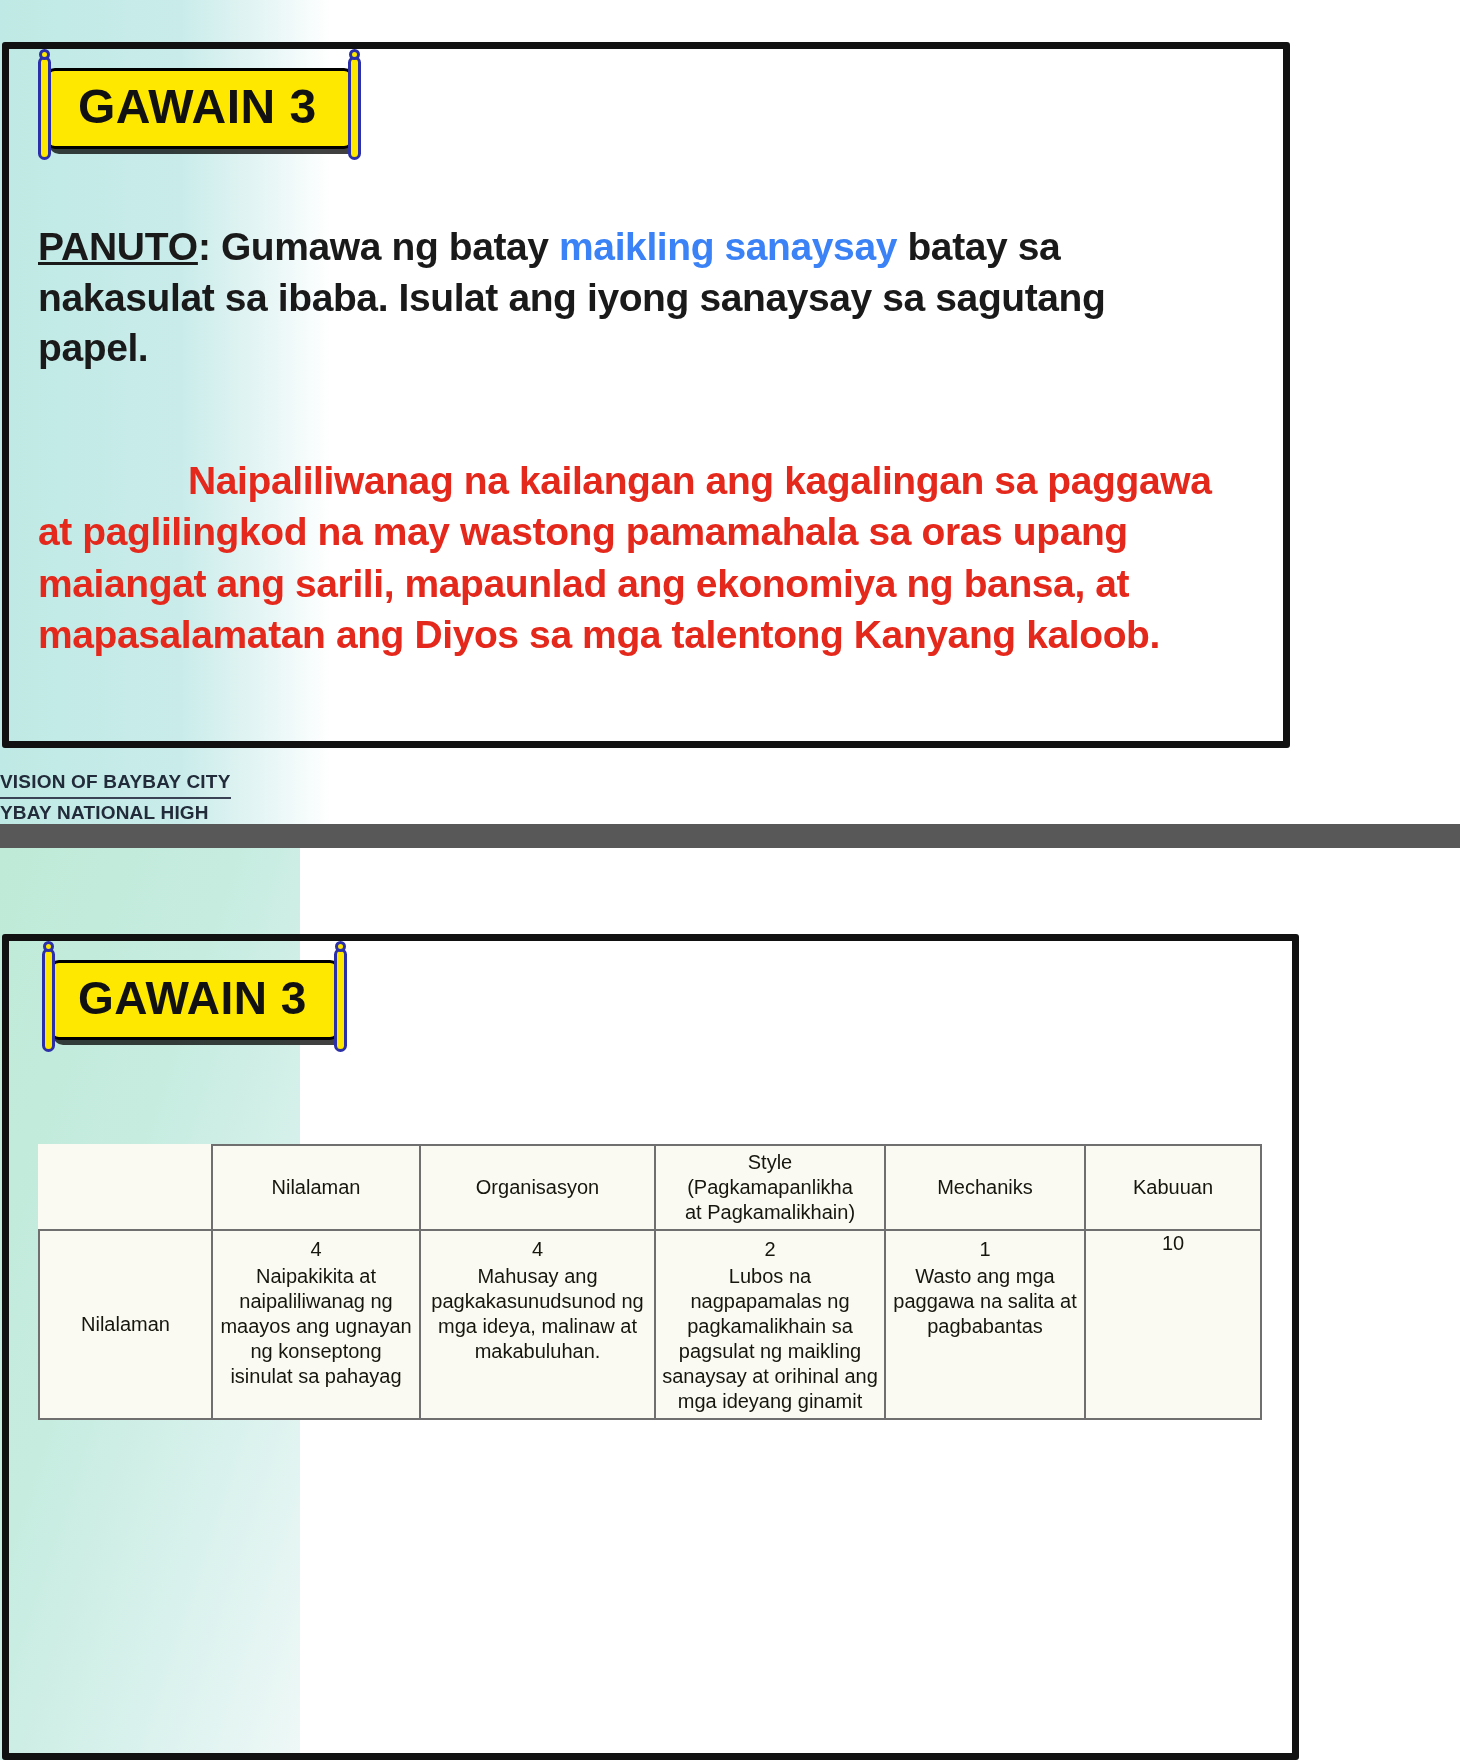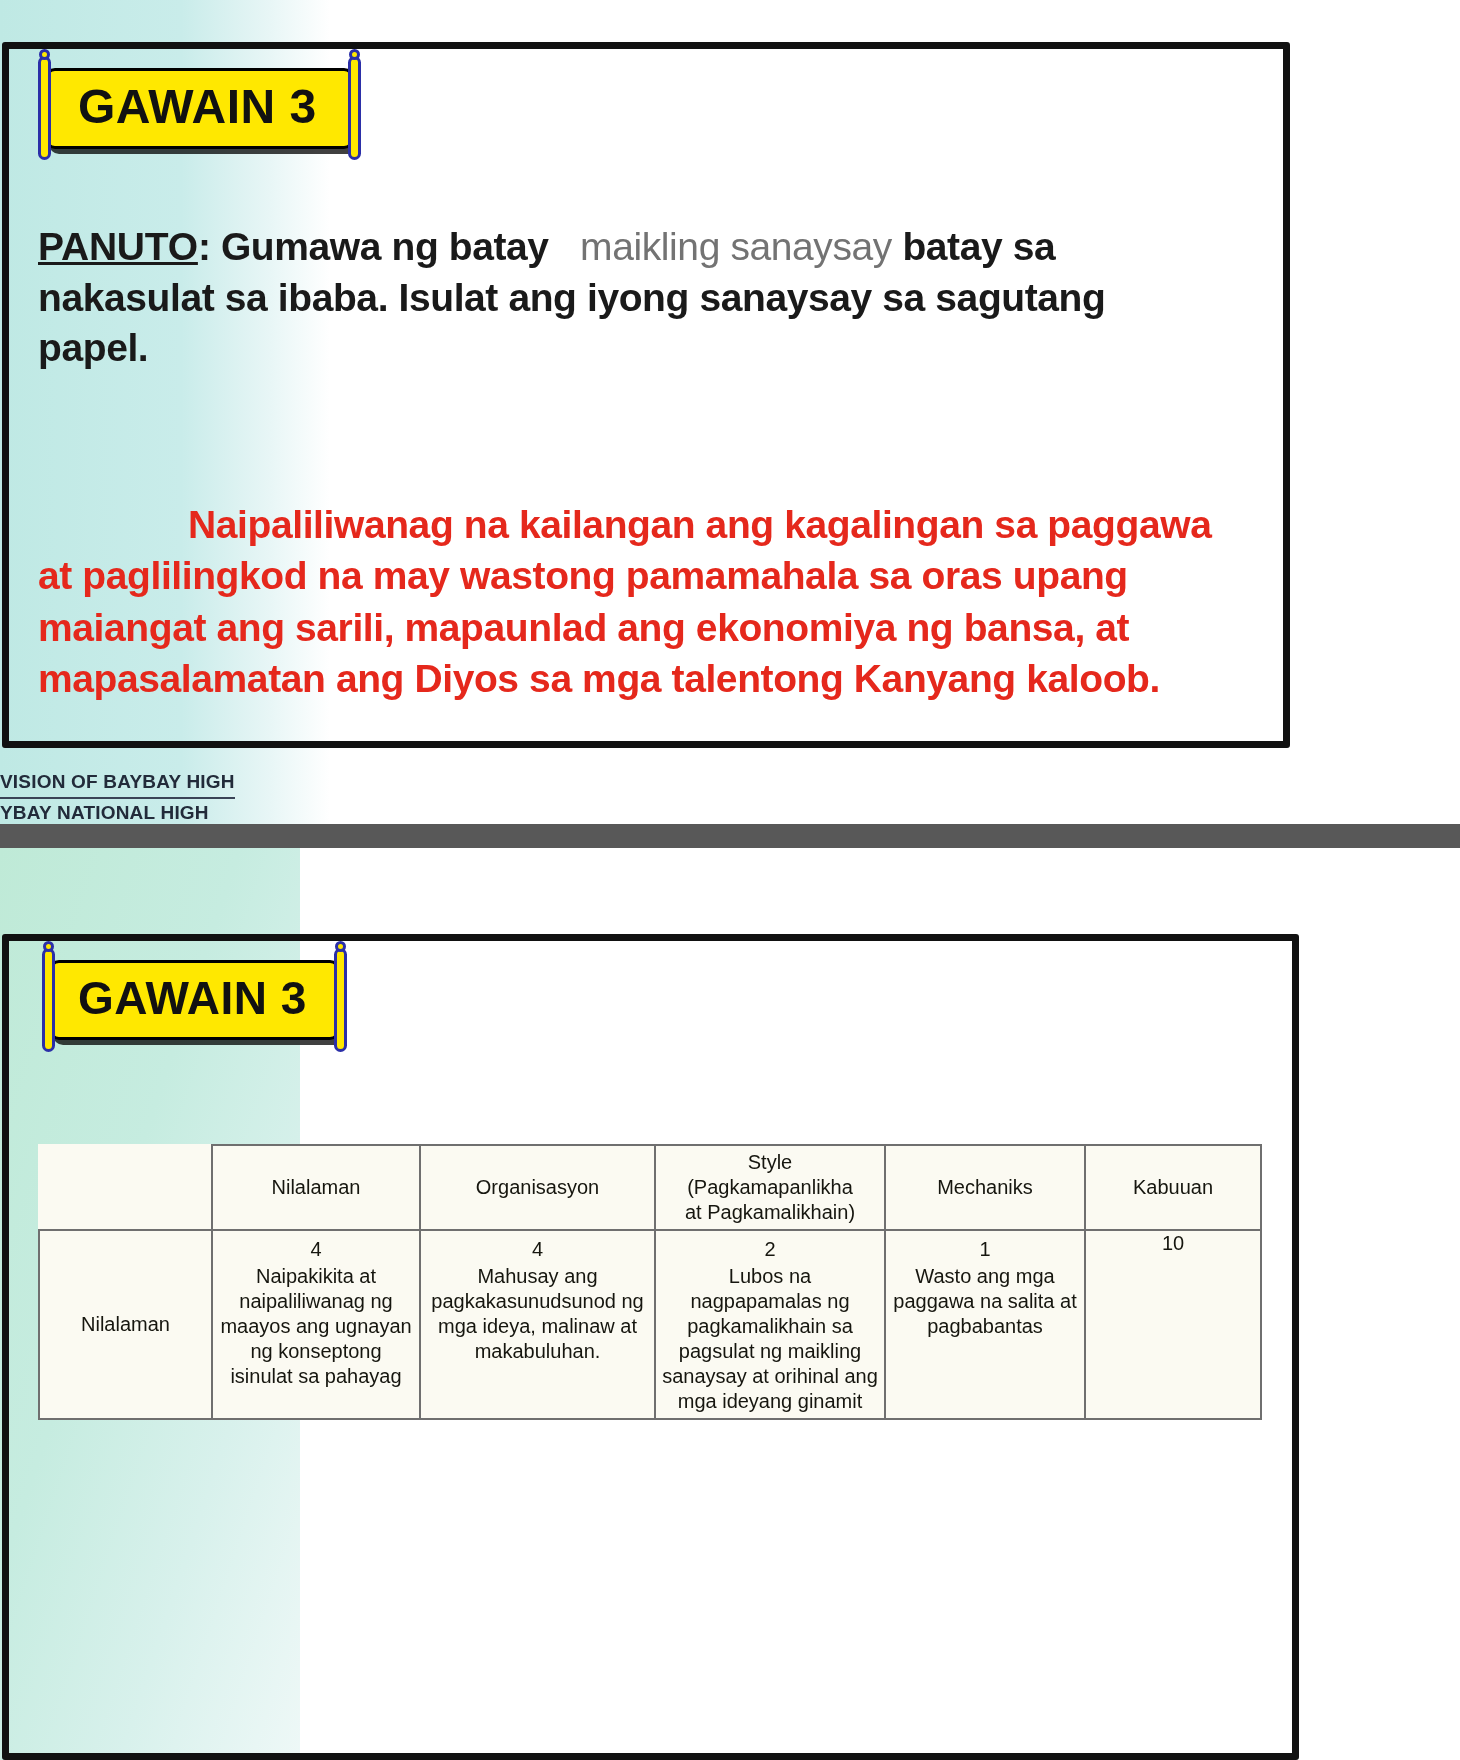--- a/index.html
+++ b/index.html
@@ -104,21 +104,21 @@
   .panuto {
     font-size: 39px;
     font-weight: 600;
     letter-spacing: -0.4px;
   }
   .panuto .lbl {
     font-weight: bold;
     text-decoration: underline;
     letter-spacing: -0.2px;
   }
-  .panuto .hi { color: #737373; font-weight: 400; margin-left: 21px; }
+  .panuto .hi { color: #3b82f6; font-weight: 700; }
 
   .redblock {
     position: absolute;
     font-size: 39px;
     font-weight: bold;
     color: #e5281c;
     line-height: 1.32;
     letter-spacing: -0.4px;
     text-indent: 150px;
   }
@@ -192,24 +192,24 @@
     <div class="plate">
       <span style="font-size:48px;">GAWAIN 3</span>
     </div>
     <div class="rod right"></div>
   </div>
 
   <div class="body-text panuto" style="top:222px; left:38px; width:1180px;">
     <span class="lbl">PANUTO</span><span>: Gumawa ng batay </span><span class="hi">maikling sanaysay</span><span> batay sa nakasulat sa ibaba. Isulat ang iyong sanaysay sa sagutang papel.</span>
   </div>
 
-  <div class="redblock" style="top:455px; left:38px; width:1205px;margin-top:44px;">Naipaliliwanag na kailangan ang kagalingan sa paggawa at paglilingkod na may wastong pamamahala sa oras upang maiangat ang sarili, mapaunlad ang ekonomiya ng bansa, at mapasalamatan ang Diyos sa mga talentong Kanyang kaloob.</div>
+  <div class="redblock" style="top:455px; left:38px; width:1205px;">Naipaliliwanag na kailangan ang kagalingan sa paggawa at paglilingkod na may wastong pamamahala sa oras upang maiangat ang sarili, mapaunlad ang ekonomiya ng bansa, at mapasalamatan ang Diyos sa mga talentong Kanyang kaloob.</div>
 
   <div class="footer" style="top:768px; left:0px;">
-    <span class="l1">VISION OF BAYBAY HIGH</span>
+    <span class="l1">VISION OF BAYBAY CITY</span>
     <span class="l2">YBAY NATIONAL HIGH SCHOOL</span>
   </div>
 </div>
 
 <div class="gapbar" style="top:824px; height:24px;"></div>
 
 <div class="slide" style="top:848px; left:0; width:1460px; height:912px;">
 
   <div class="tint lower" style="width:300px;"></div>
 

